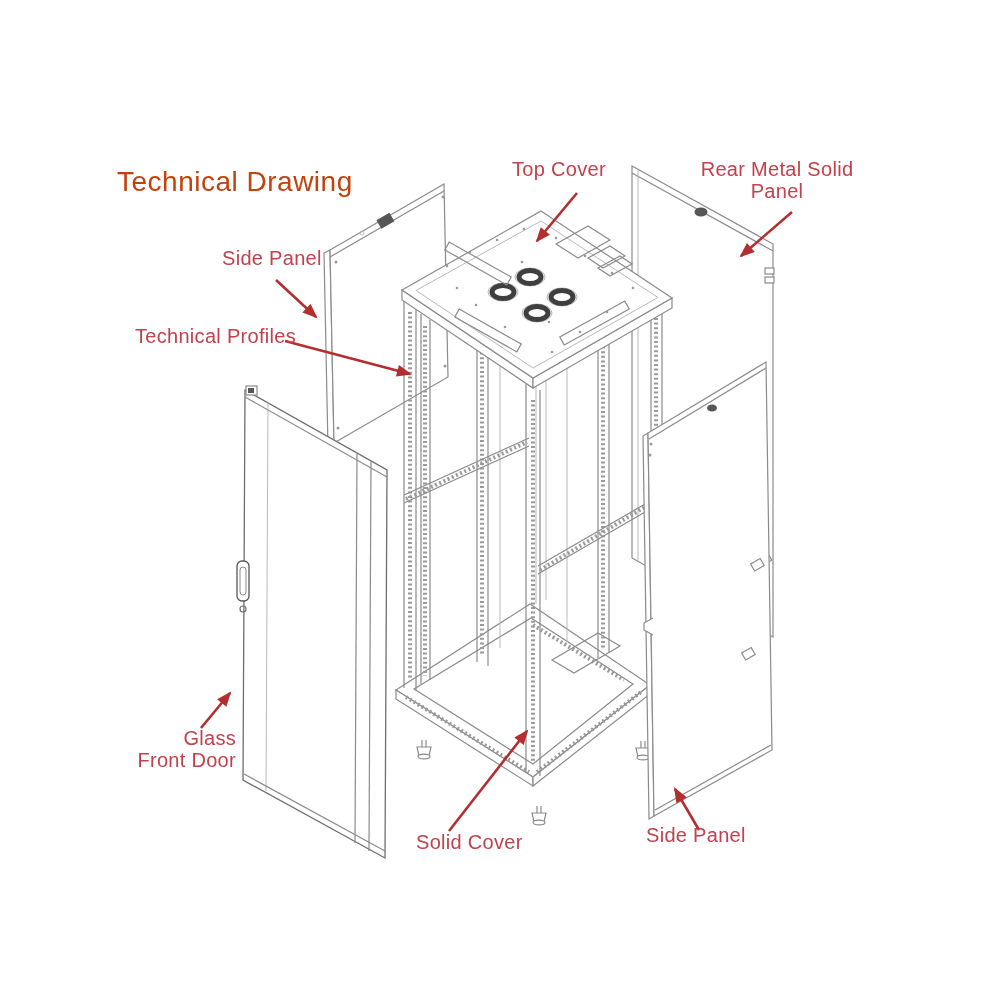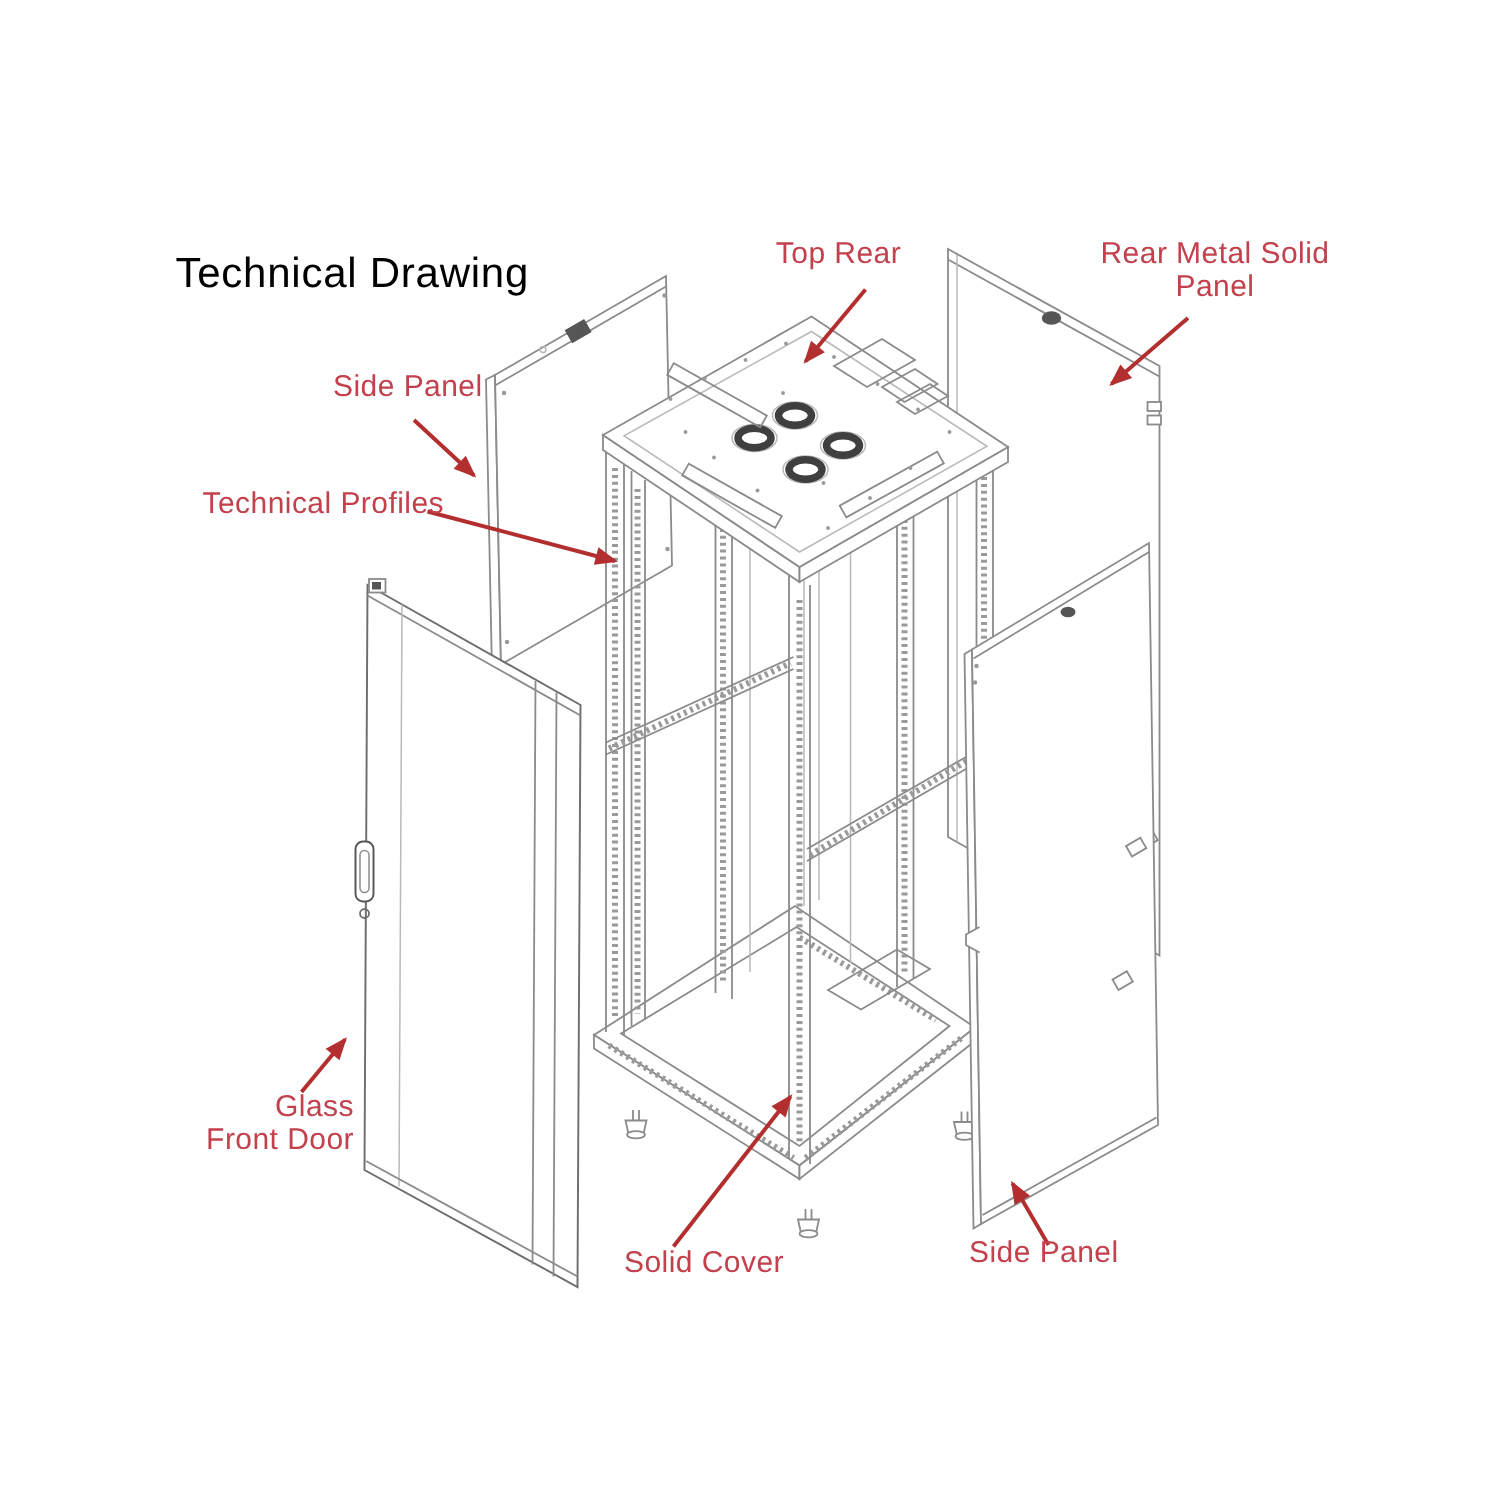--- a/index.html
+++ b/index.html
@@ -2,21 +2,21 @@
 <html><head>
 <meta charset="utf-8">
 <style>
   html,body{margin:0;padding:0;background:#fff;}
   #stage{position:relative;width:1000px;height:1000px;background:#ffffff;overflow:hidden;
          font-family:"Liberation Sans",sans-serif;}
   #drawing{position:absolute;left:0;top:0;}
   .label{position:absolute;color:#c2414d;font-size:20px;letter-spacing:.3px;
          line-height:1.12;white-space:pre-line;font-weight:400;}
   .label.center{text-align:center;}
-  #title{position:absolute;color:#000000;font-size:28px;letter-spacing:.5px;white-space:nowrap;}
+  #title{position:absolute;color:#c2410c;font-size:28px;letter-spacing:.5px;white-space:nowrap;}
   svg .ln{fill:none;stroke:#8b8b8b;stroke-width:1.2;}
   svg .lt{fill:none;stroke:#b9b9b9;stroke-width:1;}
   svg .face{fill:#ffffff;stroke:#8b8b8b;stroke-width:1.2;}
   svg .faceD{fill:#ffffff;stroke:#6e6e6e;stroke-width:1.3;}
   svg .perf{fill:none;stroke:#9a9a9a;stroke-width:4;stroke-dasharray:2 2.6;}
   svg .dk{fill:#565656;stroke:none;}
   svg .dot{fill:#9a9a9a;stroke:none;}
   svg .arrow{fill:none;stroke:#b32f2f;stroke-width:2.6;}
 </style>
 </head>
@@ -183,23 +183,23 @@
       <path class="arrow" marker-end="url(#ah)" d="M276,280 L316,317"></path>
       <path class="arrow" marker-end="url(#ah)" d="M285,341 L410,374"></path>
       <path class="arrow" marker-end="url(#ah)" d="M201,728 L230,693"></path>
       <path class="arrow" marker-end="url(#ah)" d="M449,831 L527,731"></path>
       <path class="arrow" marker-end="url(#ah)" d="M699,830 L675,789"></path>
     </g>
   </svg>
 
   <div id="title" style="left:117px;top:166px;">Technical Drawing</div>
 
-  <div class="label center" style="left:479px;top:158px;width:160px;">Top Rear</div>
-
-  <div class="label center" style="left:726px;top:158px;width:168px;">Rear Metal Solid
+  <div class="label center" style="left:479px;top:158px;width:160px;">Top Cover</div>
+
+  <div class="label center" style="left:693px;top:158px;width:168px;">Rear Metal Solid
 Panel</div>
 
   <div class="label" style="left:222px;top:247px;">Side Panel</div>
 
   <div class="label" style="left:135px;top:325px;">Technical Profiles</div>
 
   <div class="label center" style="left:118px;top:727px;width:118px;text-align:right;">Glass
 Front Door</div>
 
   <div class="label" style="left:416px;top:831px;">Solid Cover</div>

